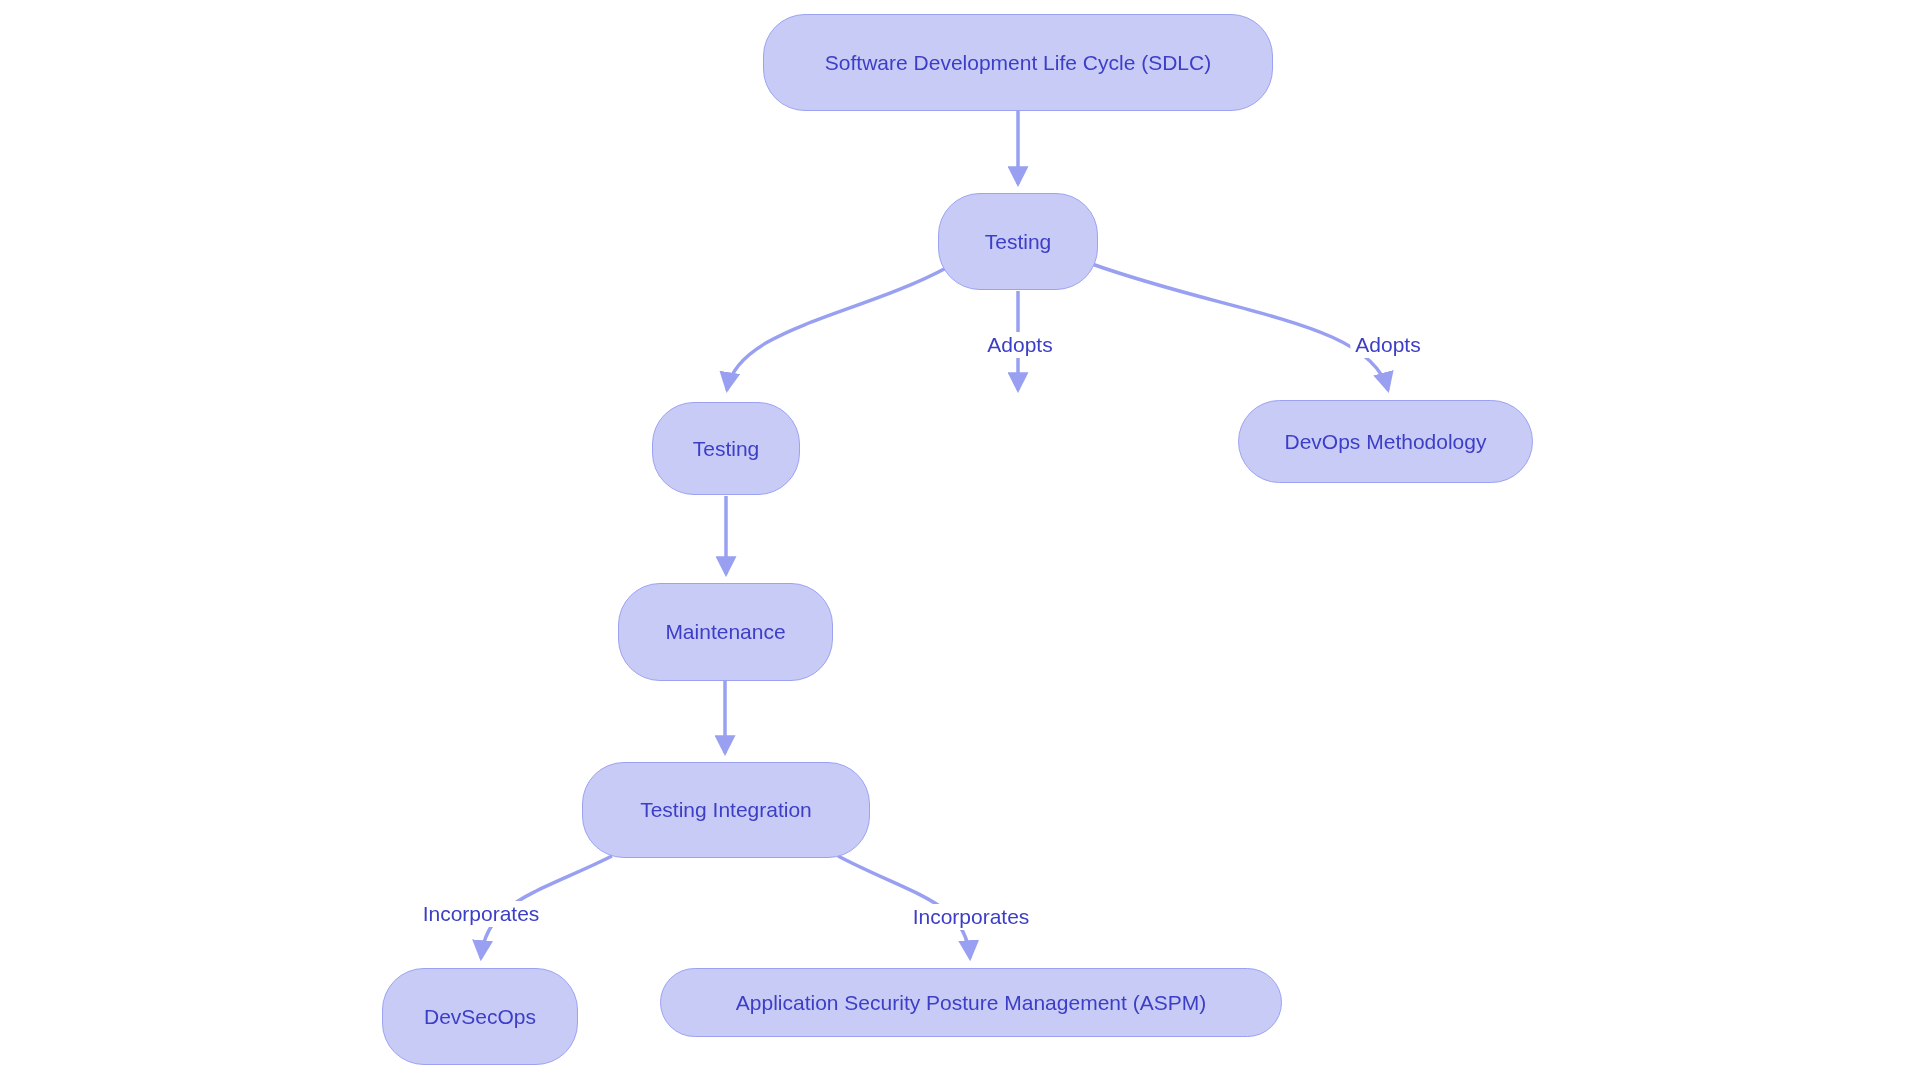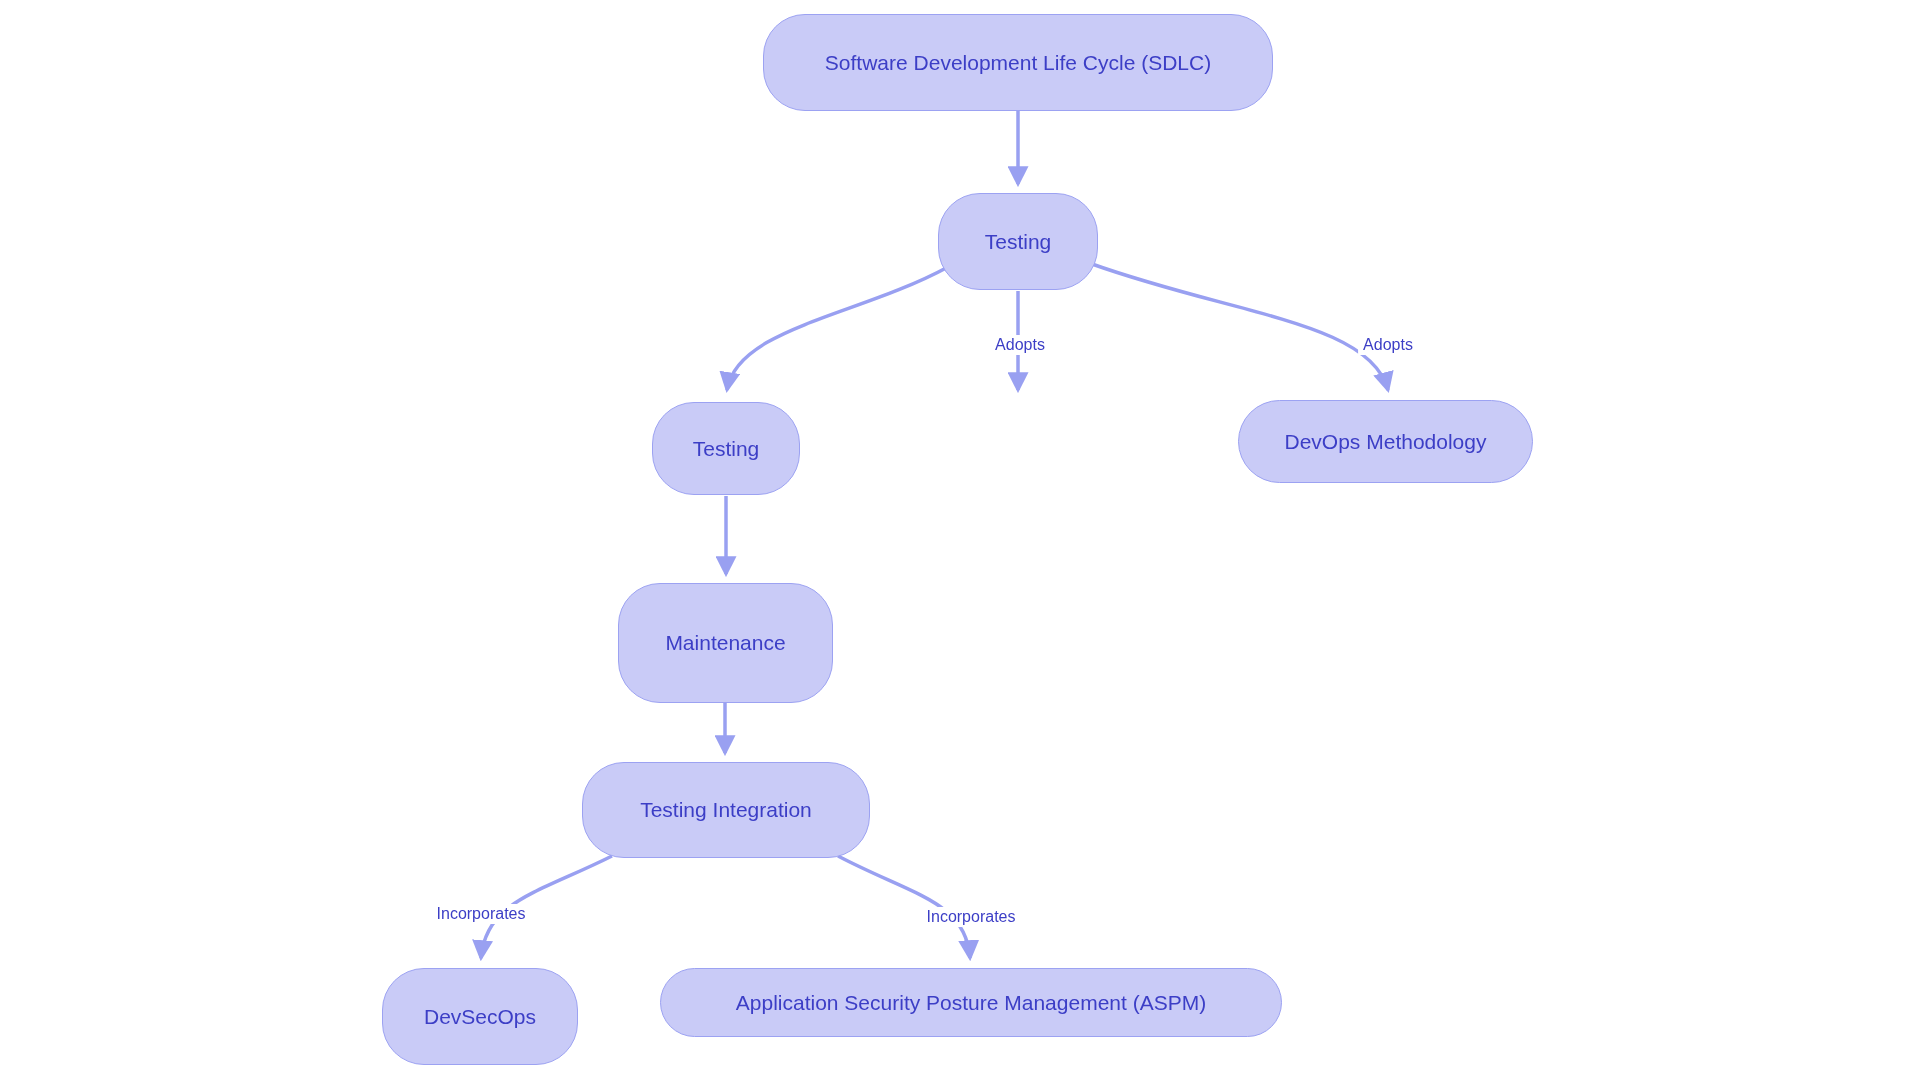--- a/index.html
+++ b/index.html
@@ -37,31 +37,31 @@
     color: #3c3ec6;
     font-size: 21px;
     text-align: center;
     white-space: nowrap;
   }
   .edge-label {
     position: absolute;
     transform: translate(-50%, -50%);
     background: #ffffff;
     color: #3c3ec6;
-    font-size: 16px;
+    font-size: 21px;
     padding: 1px 5px;
     white-space: nowrap;
   }
   
   .n-sdlc        { left: 763px;  top: 14px;  width: 510px; height: 97px; }
   .n-planning    { left: 938px;  top: 193px; width: 160px; height: 97px; }
   .n-testing     { left: 652px;  top: 402px; width: 148px; height: 93px; }
   .n-agile       { left: 885px;  top: 400px; width: 270px; height: 95px; }
   .n-devops      { left: 1238px; top: 400px; width: 295px; height: 83px; }
-  .n-maintenance { left: 618px;  top: 583px; width: 215px; height: 120px; }
+  .n-maintenance { left: 618px;  top: 583px; width: 215px; height: 98px; }
   .n-security    { left: 582px;  top: 762px; width: 288px; height: 96px; }
   .n-devsecops   { left: 382px;  top: 968px; width: 196px; height: 97px; }
   .n-aspm        { left: 660px;  top: 968px; width: 622px; height: 69px; }
   
   .l-adopts-agile  { left: 1020px; top: 345px; }
   .l-adopts-devops { left: 1388px; top: 345px; }
   .l-inc-devsecops { left: 481px;  top: 914px; }
   .l-inc-aspm      { left: 971px;  top: 917px; }
 </style>
 </head>

